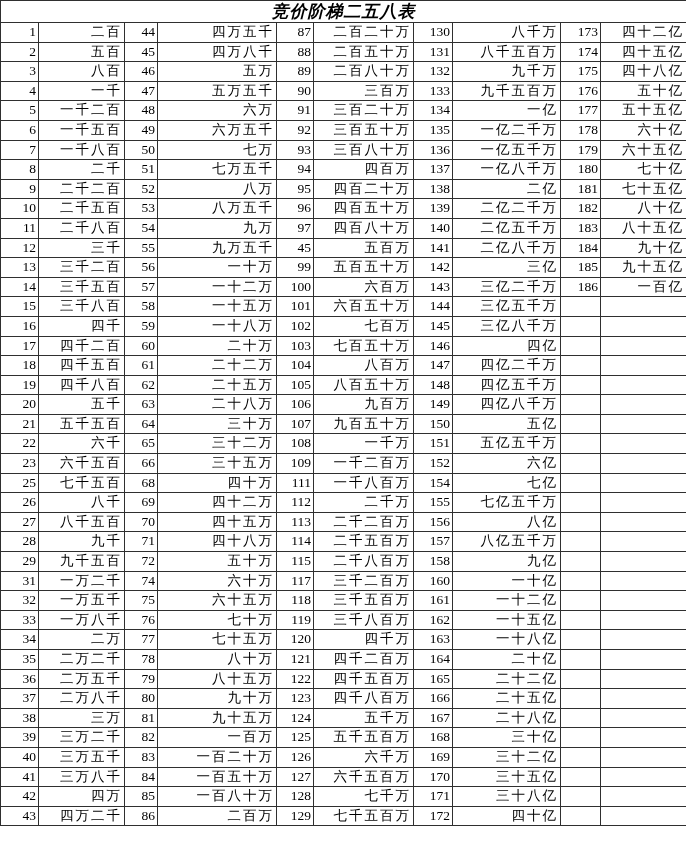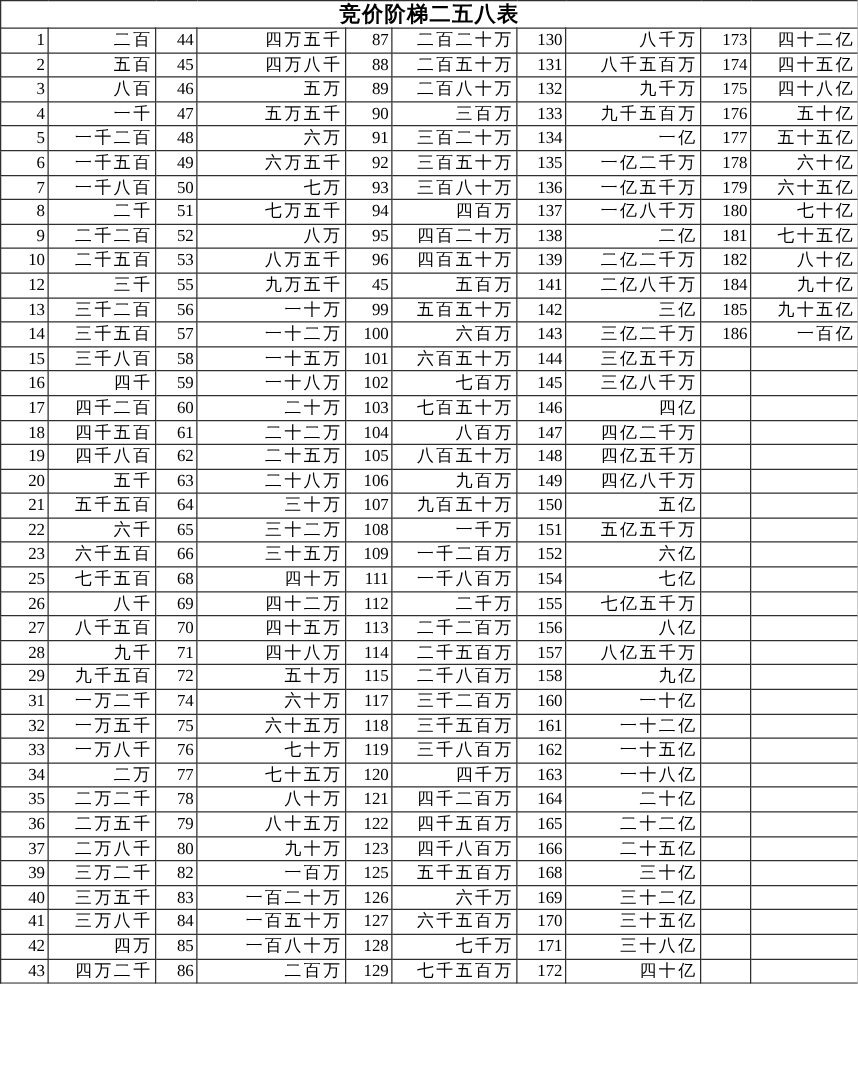--- a/index.html
+++ b/index.html
@@ -27,20 +27,21 @@
     vertical-align: middle;
   }
   table.ladder td.title-cell {
     text-align: center;
     font-weight: bold;
     font-size: 17px;
     height: 21px;
     line-height: 21px;
     letter-spacing: 1px;
     padding: 0;
+    font-style: italic;
   }
   table.ladder td.num {
     font-family: "Liberation Serif", "DejaVu Serif", serif;
     padding-right: 2px;
   }
   table.ladder td.val {
     letter-spacing: 2px;
     padding-right: 2px;
   }
 </style>
@@ -180,20 +181,32 @@
         <td class="num">53</td>
         <td class="val">八万五千</td>
         <td class="num">96</td>
         <td class="val">四百五十万</td>
         <td class="num">139</td>
         <td class="val">二亿二千万</td>
         <td class="num">182</td>
         <td class="val">八十亿</td>
       </tr>
       <tr>
+        <td class="num">11</td>
+        <td class="val">二千八百</td>
+        <td class="num">54</td>
+        <td class="val">九万</td>
+        <td class="num">97</td>
+        <td class="val">四百八十万</td>
+        <td class="num">140</td>
+        <td class="val">二亿五千万</td>
+        <td class="num">183</td>
+        <td class="val">八十五亿</td>
+      </tr>
+      <tr>
         <td class="num">12</td>
         <td class="val">三千</td>
         <td class="num">55</td>
         <td class="val">九万五千</td>
         <td class="num">45</td>
         <td class="val">五百万</td>
         <td class="num">141</td>
         <td class="val">二亿八千万</td>
         <td class="num">184</td>
         <td class="val">九十亿</td>
@@ -468,20 +481,32 @@
         <td class="num">80</td>
         <td class="val">九十万</td>
         <td class="num">123</td>
         <td class="val">四千八百万</td>
         <td class="num">166</td>
         <td class="val">二十五亿</td>
         <td class="num"></td>
         <td class="val"></td>
       </tr>
       <tr>
+        <td class="num">38</td>
+        <td class="val">三万</td>
+        <td class="num">81</td>
+        <td class="val">九十五万</td>
+        <td class="num">124</td>
+        <td class="val">五千万</td>
+        <td class="num">167</td>
+        <td class="val">二十八亿</td>
+        <td class="num"></td>
+        <td class="val"></td>
+      </tr>
+      <tr>
         <td class="num">39</td>
         <td class="val">三万二千</td>
         <td class="num">82</td>
         <td class="val">一百万</td>
         <td class="num">125</td>
         <td class="val">五千五百万</td>
         <td class="num">168</td>
         <td class="val">三十亿</td>
         <td class="num"></td>
         <td class="val"></td>

